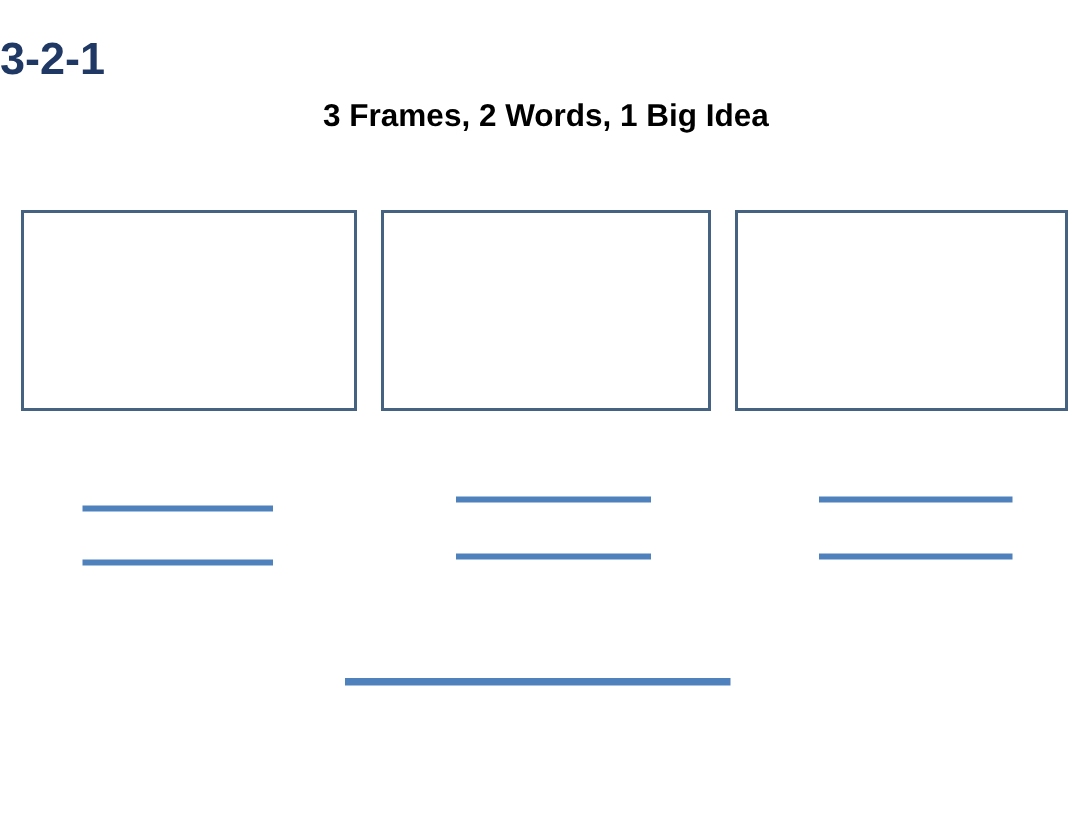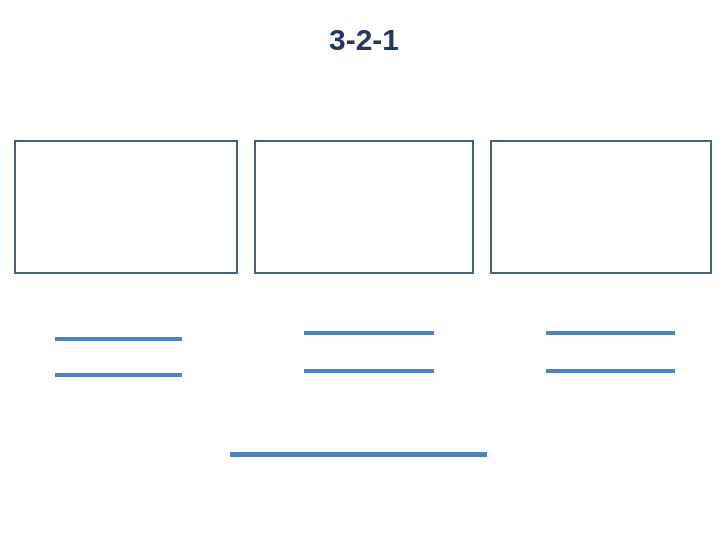--- a/index.html
+++ b/index.html
@@ -17,21 +17,20 @@
     background: #ffffff;
     overflow: hidden;
   }
 
   
   .title {
     position: absolute;
     left: 0;
     top: 24px;
     width: 728px;
-    text-align: center;
     font-size: 30px;
     font-weight: bold;
     letter-spacing: 0px;
     color: #1f3864;
     line-height: 1.05;
     white-space: nowrap;
   }
   .subtitle {
     position: absolute;
     left: 0;
@@ -75,20 +74,21 @@
   
   #rule-big { left: 230px; top: 452px; width: 257px; height: 5px; }
 </style>
 </head>
 <body>
 
 <div id="slide">
 
   <div class="title">3-2-1</div>
 
+  <div class="subtitle">3 Frames, 2 Words, 1 Big Idea</div>
 
   <div class="frame" id="frame-1">
     <span></span>
   </div>
 
   <div class="frame" id="frame-2">
     <span></span>
   </div>
 
   <div class="frame" id="frame-3">

